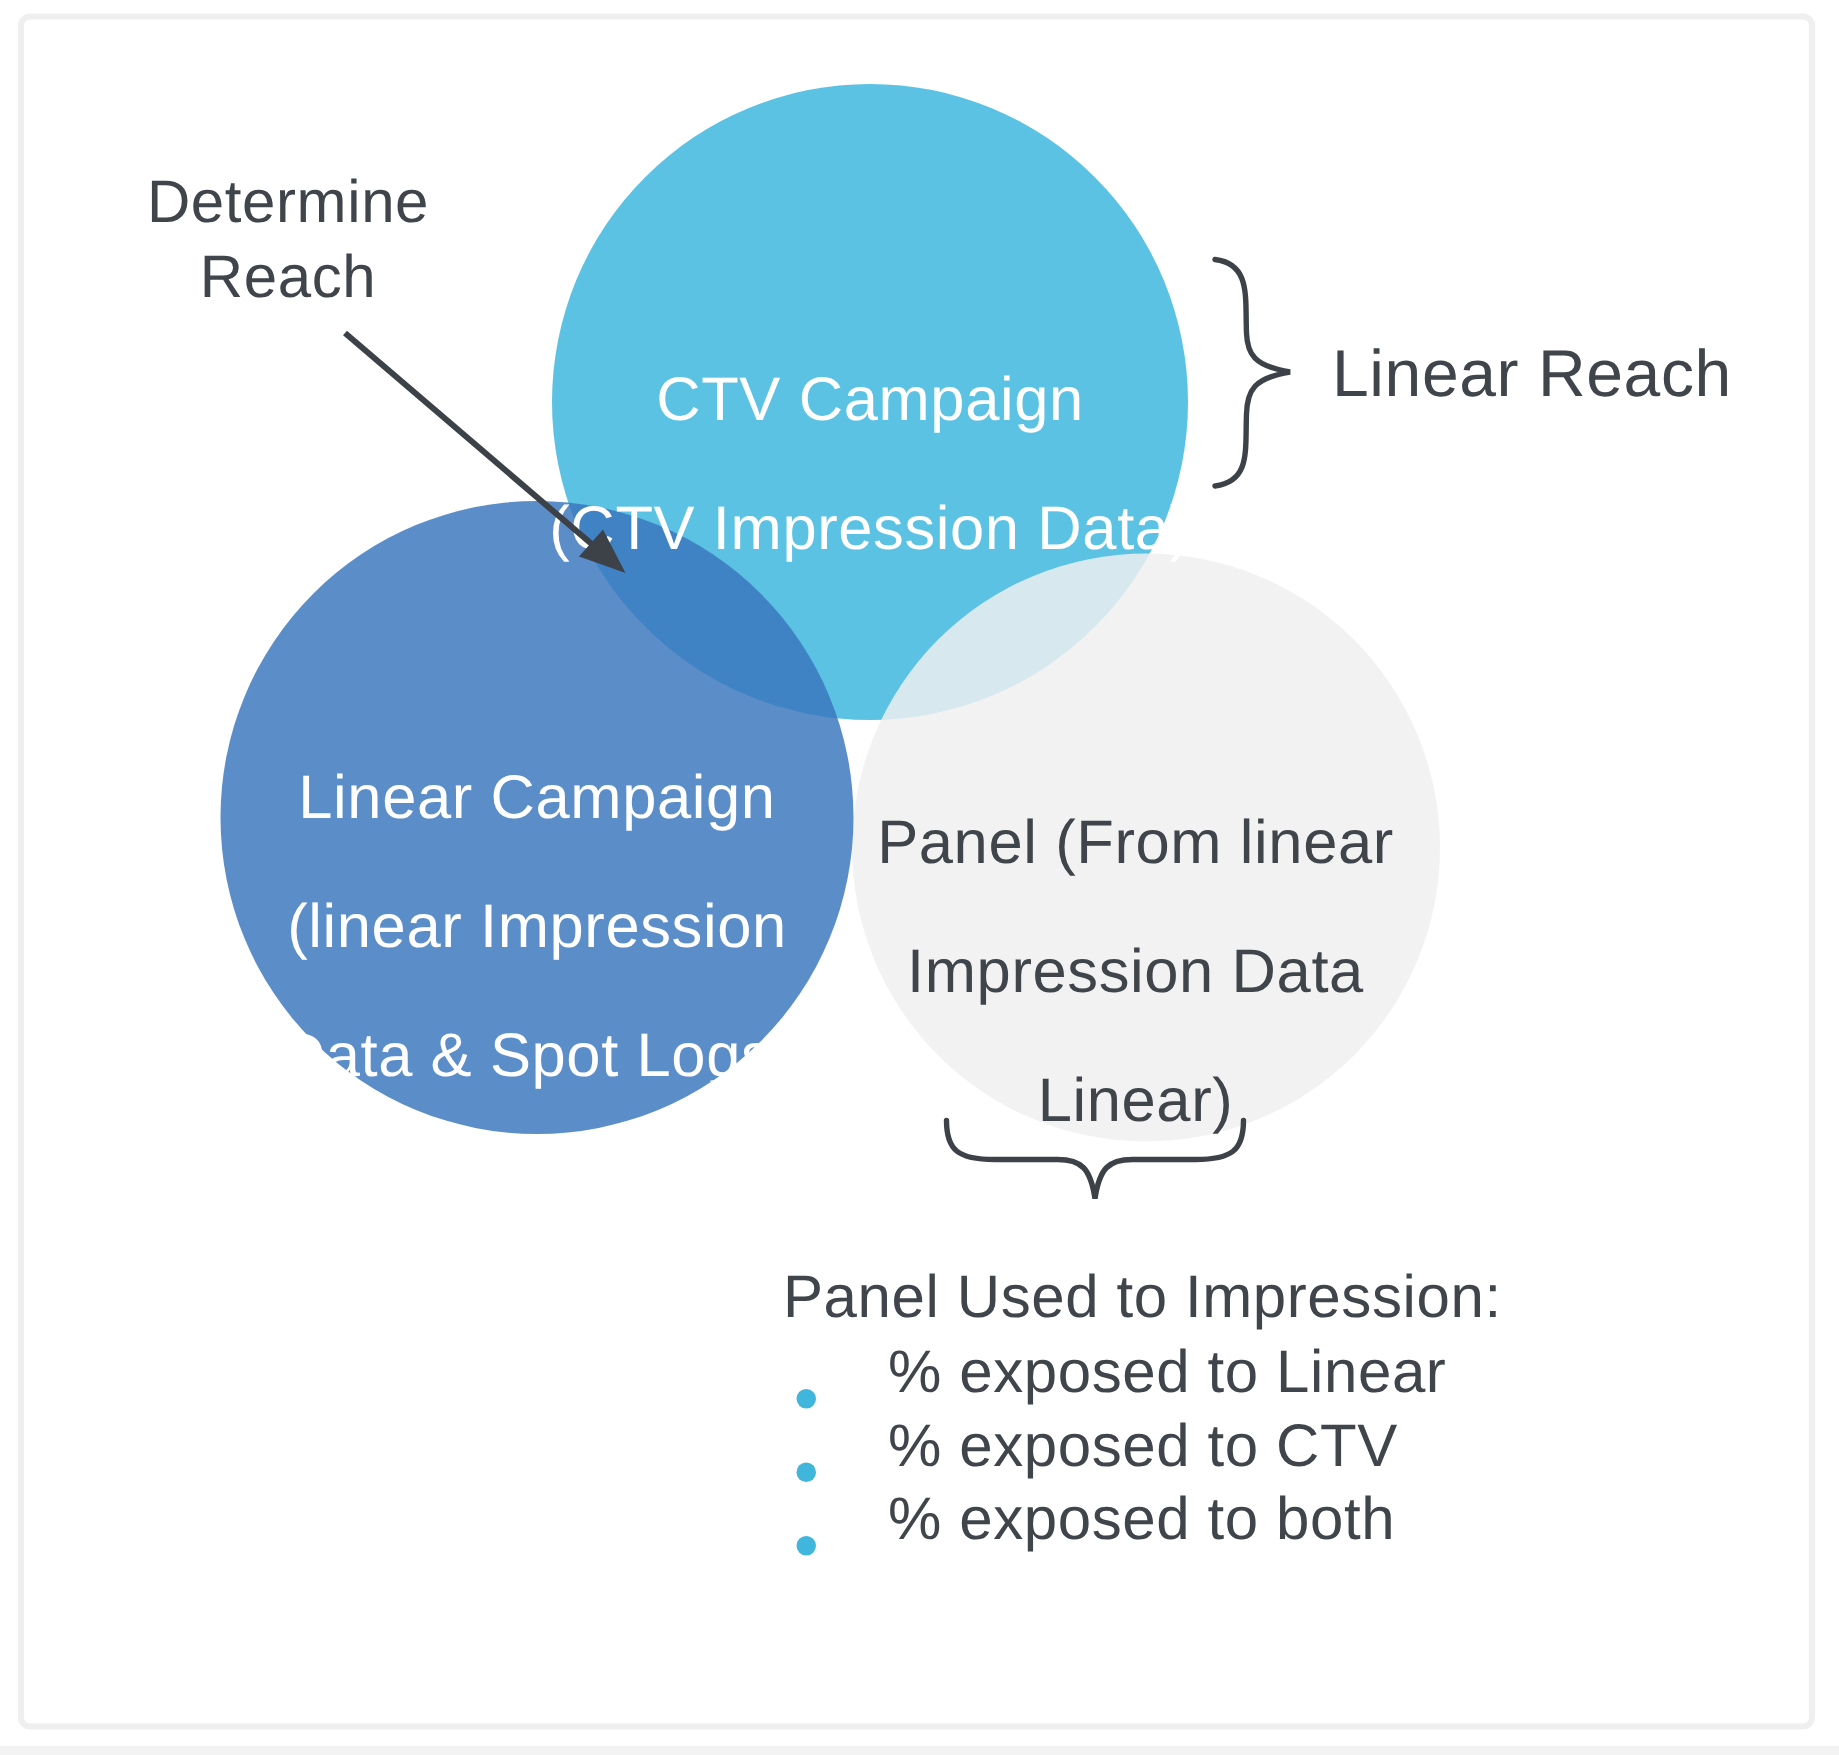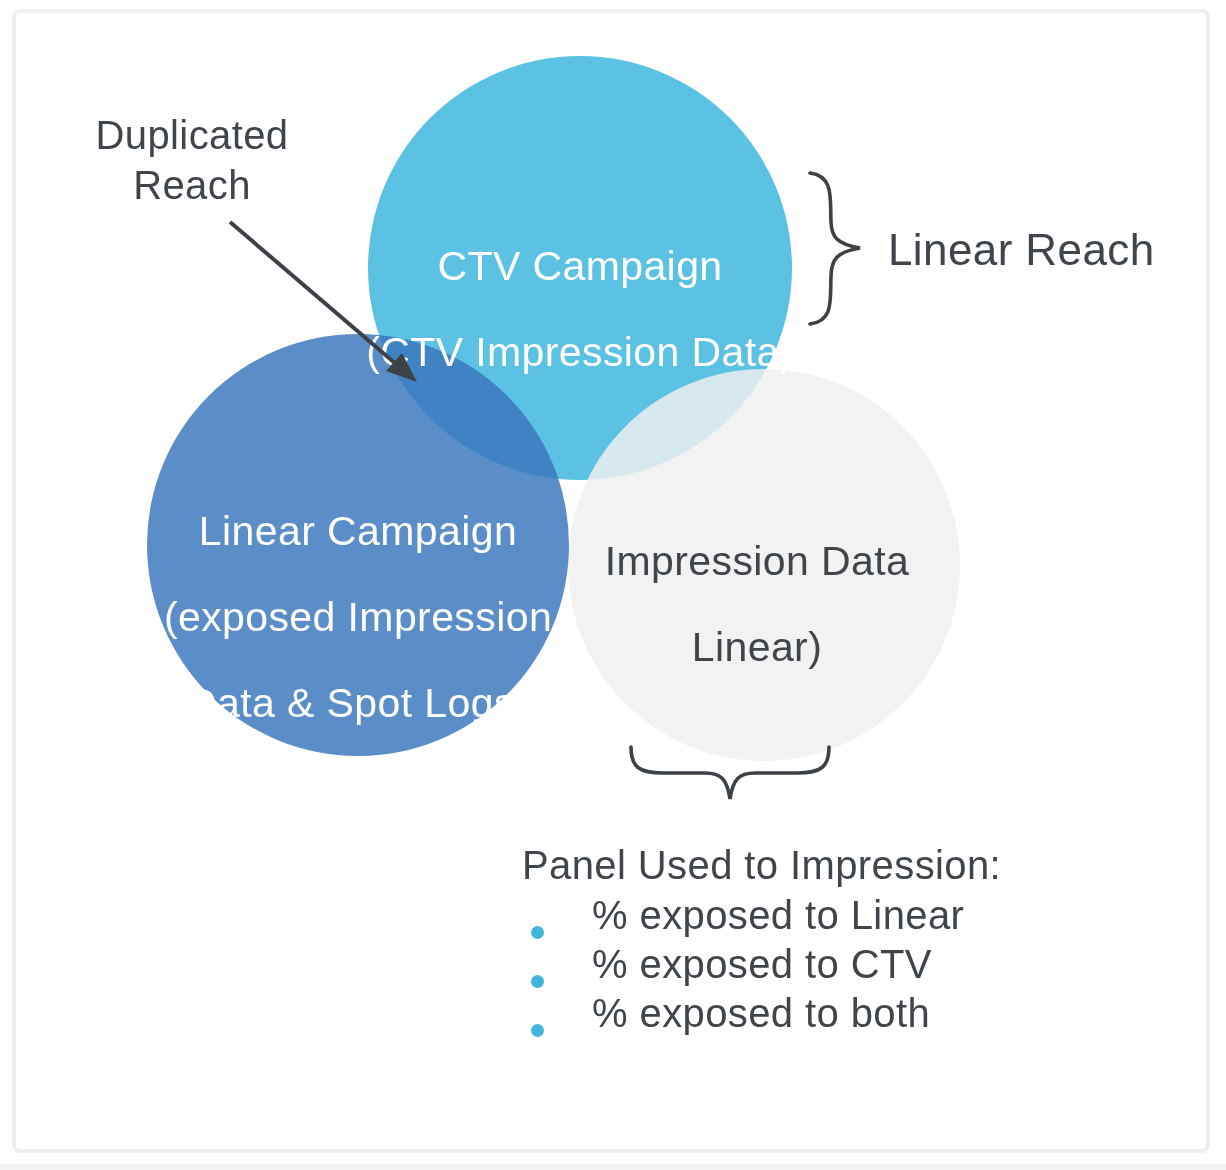--- a/index.html
+++ b/index.html
@@ -66,31 +66,32 @@
   <div class="circle panel"></div>
   <div class="circle linear"></div>
 
   <div class="vlabel lbl-ctv">
     <span class="ln">CTV Campaign</span>
     <span class="ln">(CTV Impression Data)</span>
   </div>
 
   <div class="vlabel lbl-linear">
     <span class="ln">Linear Campaign</span>
-    <span class="ln">(exposed Impression</span>
+    <span class="ln">(linear Impression</span>
     <span class="ln">Data &amp; Spot Logs)</span>
   </div>
 
   <div class="vlabel lbl-panel">
+    <span class="ln">Panel (From linear</span>
     <span class="ln">Impression Data</span>
     <span class="ln">Linear)</span>
   </div>
 
   <div class="ann-duplicated">
-    <span class="ln" style="display:block">Duplicated</span>
+    <span class="ln" style="display:block">Determine</span>
     <span class="ln" style="display:block">Reach</span>
   </div>
 
   <svg class="svg-overlay" style="left:220px;top:212px;" width="210" height="180" viewBox="0 0 210 180">
     <line x1="10" y1="10" x2="176" y2="152" stroke="#3C4247" stroke-width="4"></line>
     <polygon points="197,170 166,159 182,141" fill="#3C4247"></polygon>
   </svg>
 
   <svg class="svg-overlay" style="left:804px;top:168px;" width="64" height="162" viewBox="0 0 64 162">
     <path d="M 6 5 C 30 8, 26 30, 27 54 C 27.5 68, 32 76, 56 80 C 32 84, 27.5 92, 27 108 C 26 132, 30 153, 6 156" fill="none" stroke="#3C4247" stroke-width="3.6" stroke-linecap="round"></path>

